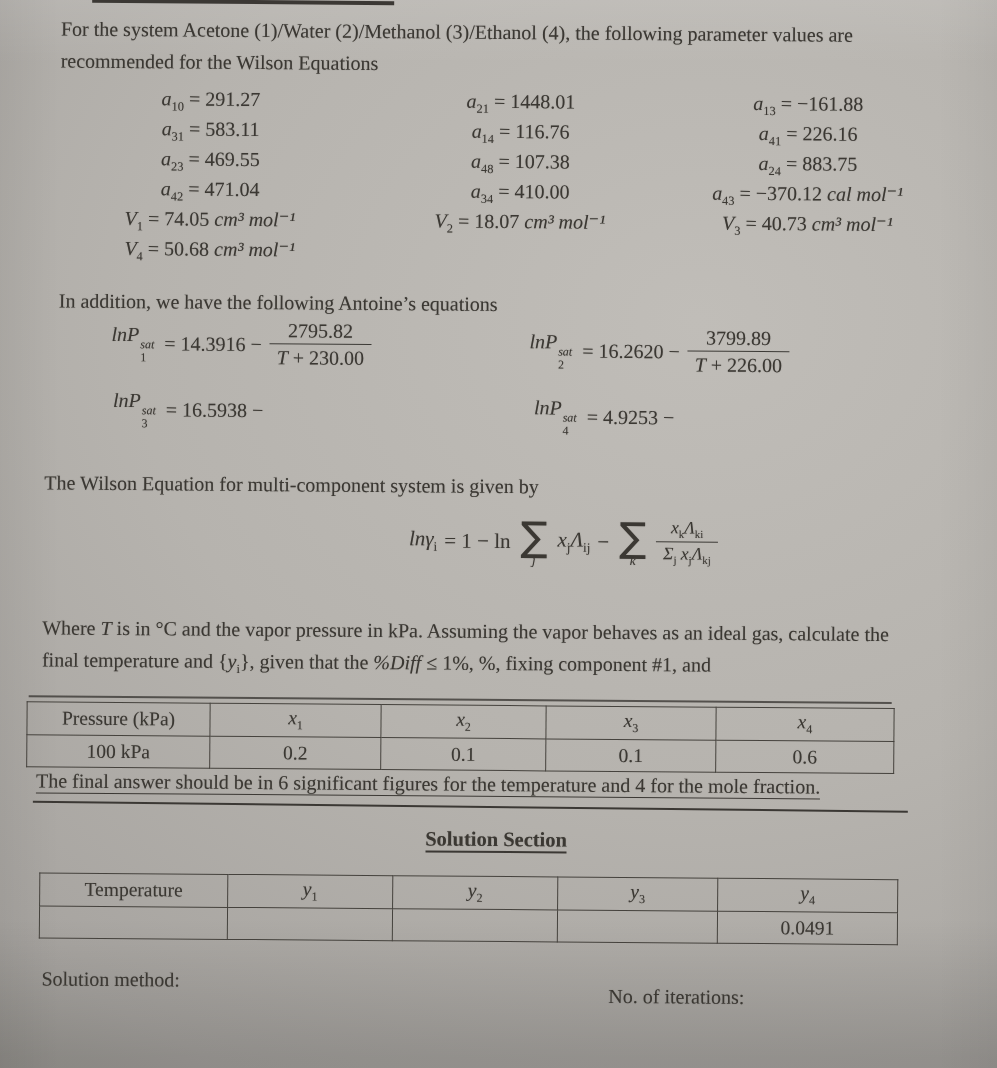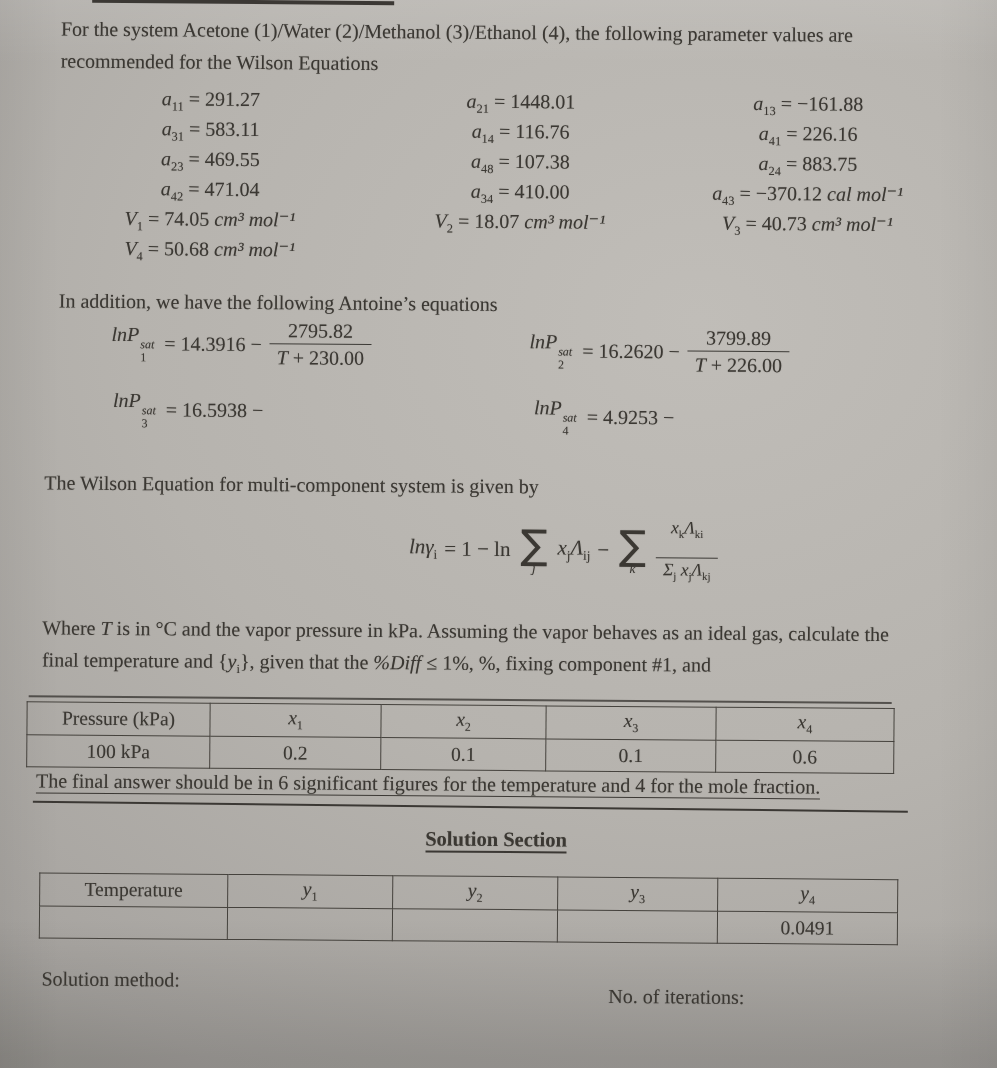--- a/index.html
+++ b/index.html
@@ -37,21 +37,21 @@
   .aeq{display:flex;align-items:center;gap:8px;font-size:20px;white-space:nowrap;}
   .stack{display:inline-flex;flex-direction:column;align-items:flex-start;font-size:12px;
          line-height:1.02;vertical-align:-7px;margin:0 2px 0 1px;}
   .stack .st-sup{font-style:italic;}
   .stack .st-sub{margin-top:1px;}
   
   .weq{display:flex;align-items:center;justify-content:center;gap:7px;font-size:21px;white-space:nowrap;}
   .bsum{display:inline-flex;flex-direction:column;align-items:center;line-height:1;margin:0 3px;}
   .bsum .sig{font-size:40px;font-family:"DejaVu Sans",sans-serif;line-height:0.95;}
   .bsum .lim{font-size:13px;font-style:italic;margin-top:-2px;}
-  .weq .frac{font-size:17.5px;gap:16px;}
+  .weq .frac{font-size:17.5px;}
   
   table{border-collapse:collapse;table-layout:fixed;}
   .sheet-table{font-size:19.5px;text-align:center;}
   .sheet-table th,.sheet-table td{
     border:1.5px solid #45423d;font-weight:normal;padding:0;overflow:hidden;white-space:nowrap;
   }
   .sheet-table th{height:32px;} .sheet-table td{height:31px;}
   .rule{background:#3b3834;height:2px;}
   .underlined{border-bottom:1.8px solid #3b3834;padding-bottom:1px;}
   .title{font-weight:bold;font-size:20.5px;}
@@ -60,21 +60,21 @@
 <body>
 
 <div class="content">
 
   <div class="abs rule" style="left:88px;top:2px;width:302px;height:4px;"></div>
 
   <div class="abs para" style="left:57px;top:16px;width:880px;">For the system Acetone (1)/Water (2)/Methanol (3)/Ethanol (4), the following parameter values are recommended for the Wilson Equations</div>
 
   <div class="abs params" style="left:30px;top:86px;width:930px;">
     <div class="pcol">
-      <div class="pline"><i>a</i><sub>11</sub> <span>= 291.27</span></div>
+      <div class="pline"><i>a</i><sub>10</sub> <span>= 291.27</span></div>
       <div class="pline"><i>a</i><sub>31</sub> <span>= 583.11</span></div>
       <div class="pline"><i>a</i><sub>23</sub> <span>= 469.55</span></div>
       <div class="pline"><i>a</i><sub>42</sub> <span>= 471.04</span></div>
       <div class="pline"><i>V</i><sub>1</sub> <span>= 74.05</span> <i>cm³ mol⁻¹</i></div>
       <div class="pline"><i>V</i><sub>4</sub> <span>= 50.68</span> <i>cm³ mol⁻¹</i></div>
     </div>
     <div class="pcol">
       <div class="pline"><i>a</i><sub>21</sub> <span>= 1448.01</span></div>
       <div class="pline"><i>a</i><sub>14</sub> <span>= 116.76</span></div>
       <div class="pline"><i>a</i><sub>48</sub> <span>= 107.38</span></div>

